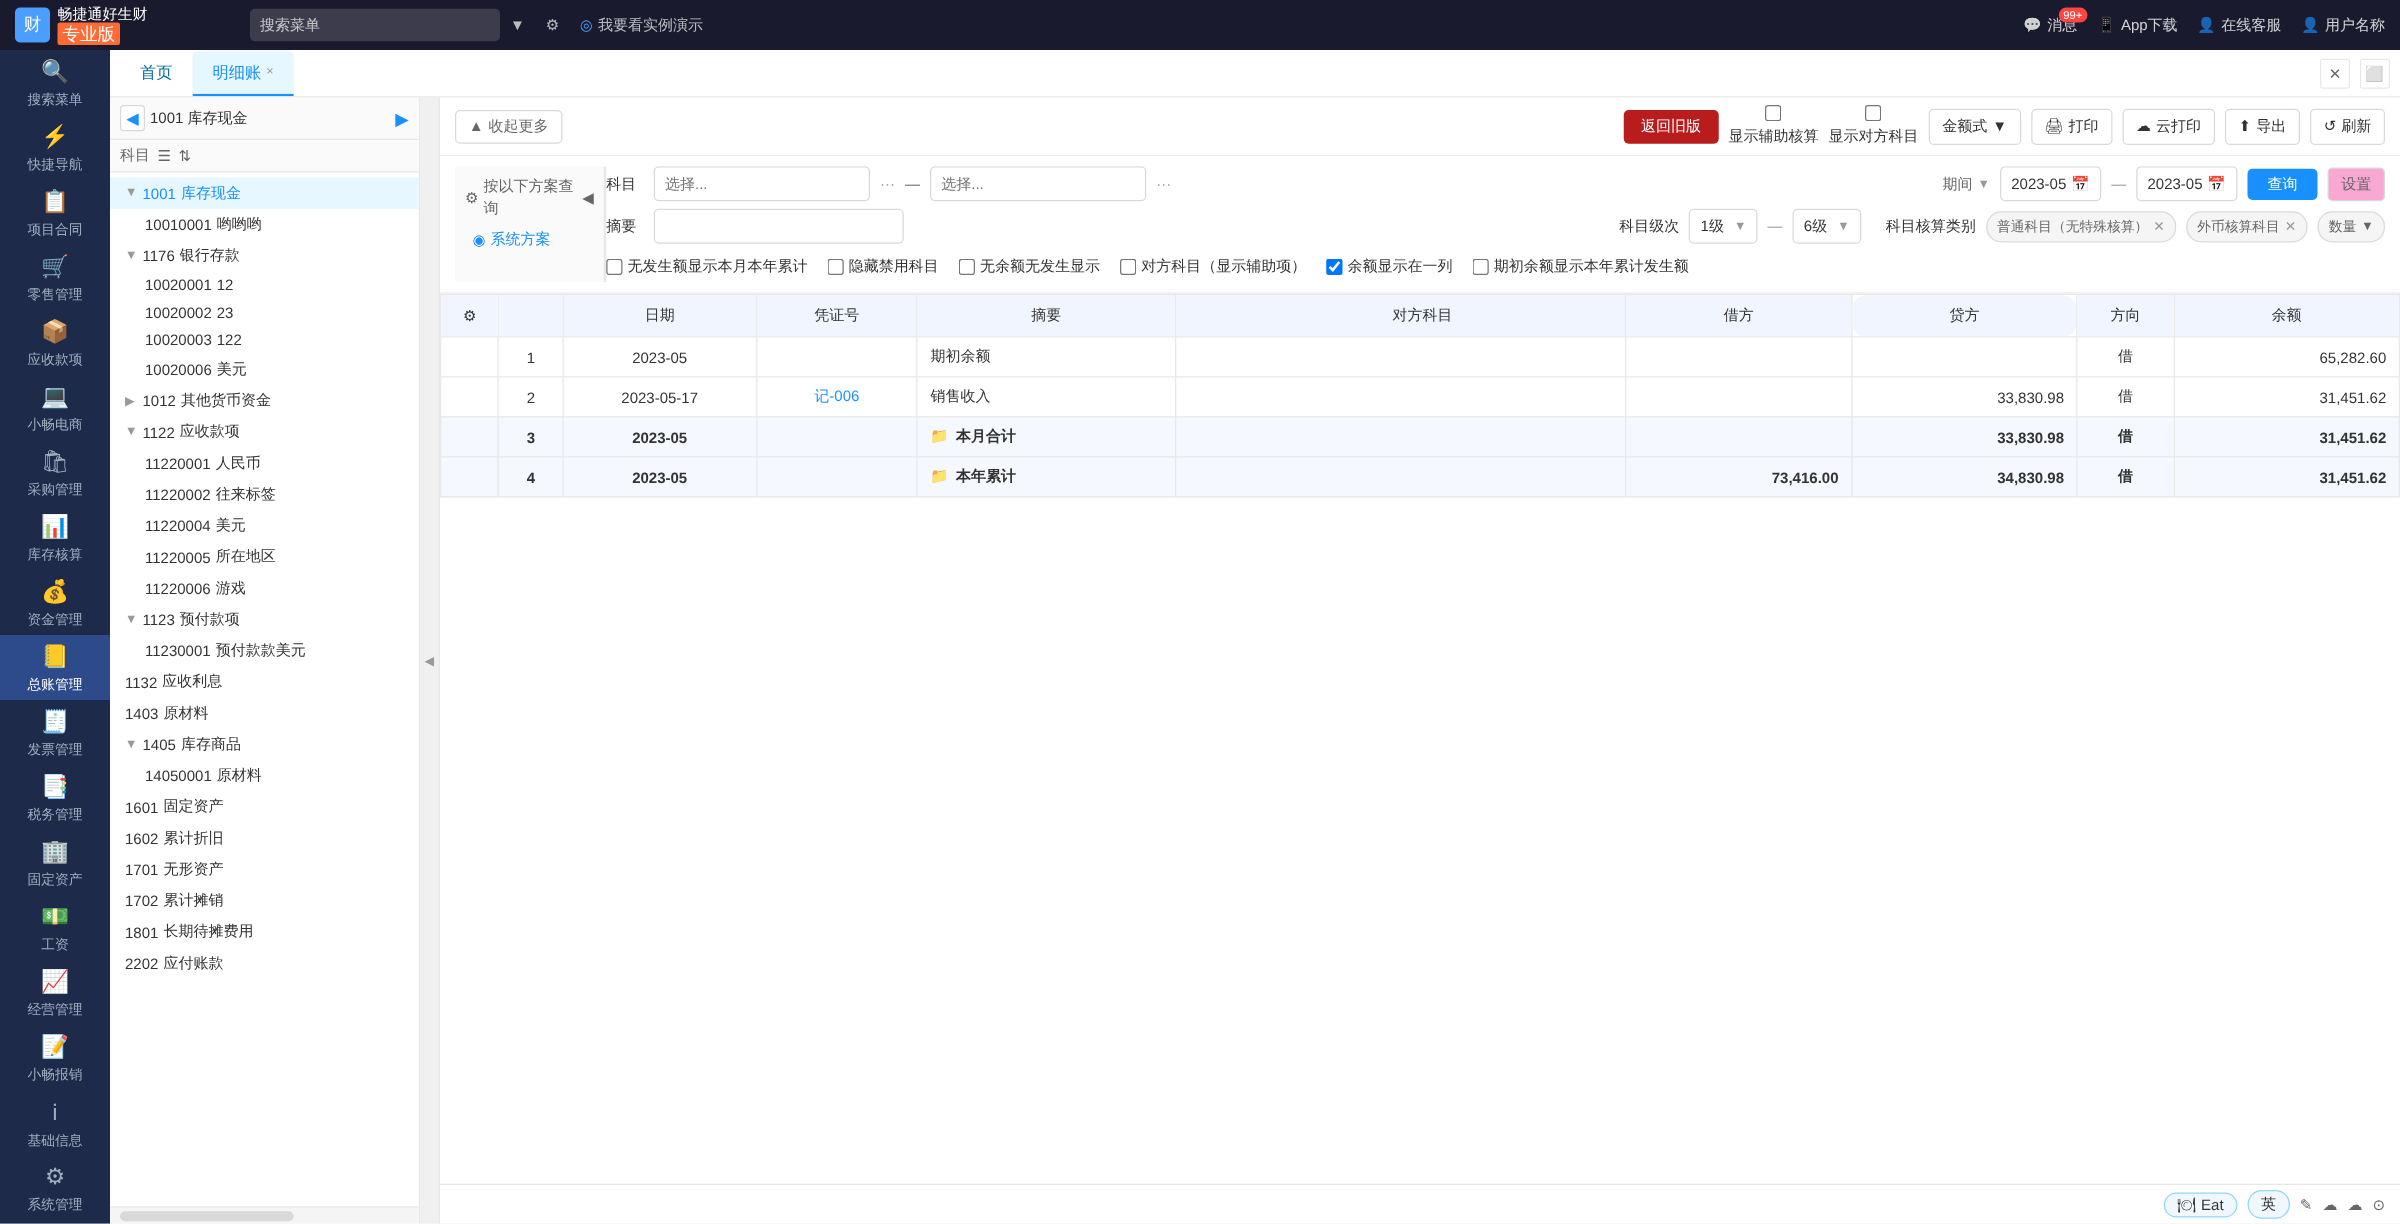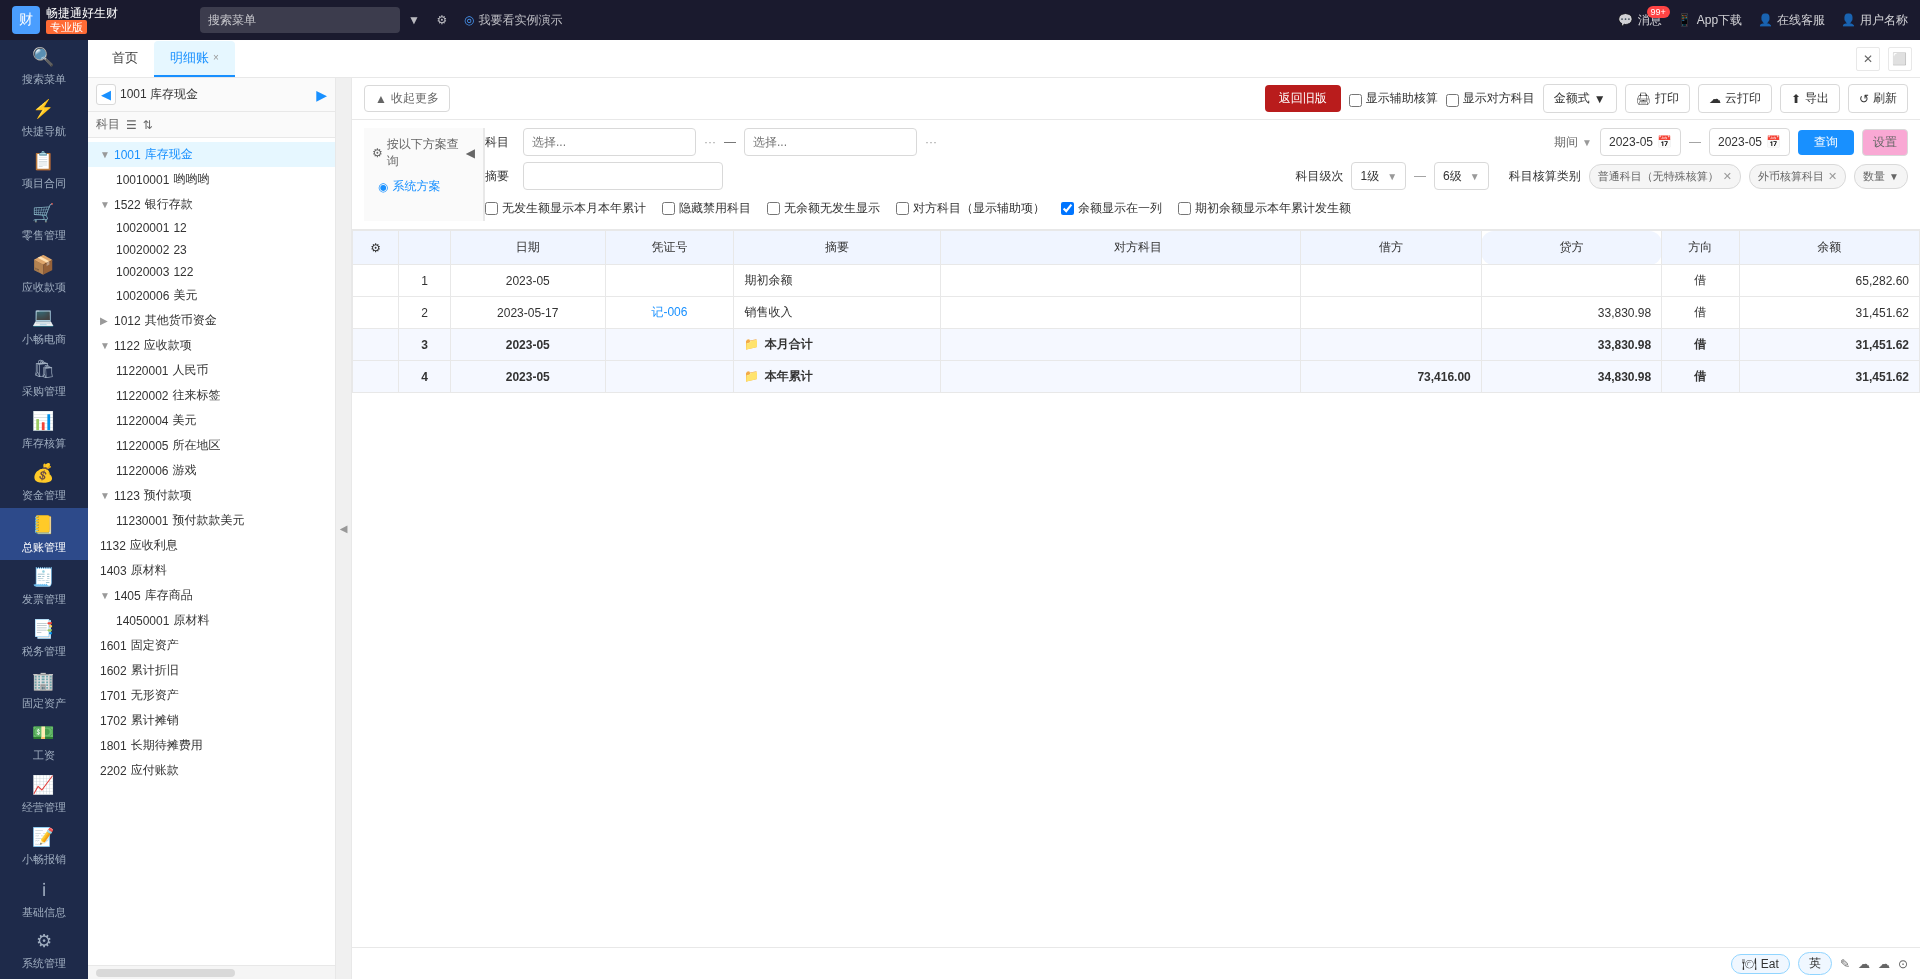--- a/index.html
+++ b/index.html
@@ -3,21 +3,21 @@
   <meta charset="utf-8">
   <style>
     * { box-sizing: border-box; margin: 0; padding: 0; }
     body { font-family: 'Microsoft YaHei', Arial, sans-serif; font-size: 12px; background: #f0f2f5; color: #333; overflow: hidden; height: 979px; }
     
     
     .top-bar { height: 40px; background: #1a1a2e; display: flex; align-items: center; padding: 0 12px; gap: 8px; color: #fff; }
     .top-bar-logo { display: flex; align-items: center; gap: 6px; font-size: 13px; color: #fff; min-width: 180px; }
     .top-bar-logo .logo-icon { width: 28px; height: 28px; background: #4a9eff; border-radius: 4px; display: flex; align-items: center; justify-content: center; font-size: 14px; }
     .top-bar-logo .logo-text { font-size: 12px; line-height: 1.2; }
-    .top-bar-logo .pro-badge { font-size: 11px; background: #ff6b35; padding: 1px 4px; border-radius: 2px; }
+    .top-bar-logo .pro-badge { font-size: 14px; background: #ff6b35; padding: 1px 4px; border-radius: 2px; }
     .top-bar-search { flex: 1; max-width: 200px; background: rgba(255,255,255,0.15); border-radius: 4px; height: 26px; display: flex; align-items: center; padding: 0 8px; color: rgba(255,255,255,0.7); font-size: 12px; }
     .top-bar-dropdown { color: rgba(255,255,255,0.7); cursor: pointer; }
     .top-bar-gear { width: 28px; height: 28px; display: flex; align-items: center; justify-content: center; cursor: pointer; color: rgba(255,255,255,0.7); }
     .top-bar-demo { display: flex; align-items: center; gap: 4px; color: rgba(255,255,255,0.7); cursor: pointer; font-size: 12px; }
     .top-bar-demo .demo-icon { color: #4a9eff; }
     .top-bar-right { margin-left: auto; display: flex; align-items: center; gap: 16px; }
     .top-bar-right .notify { display: flex; align-items: center; gap: 4px; cursor: pointer; color: rgba(255,255,255,0.8); font-size: 12px; position: relative; }
     .notify-badge { background: #ff4444; color: #fff; font-size: 9px; padding: 1px 4px; border-radius: 8px; position: absolute; top: -6px; right: -8px; }
     .top-bar-right .app-dl, .top-bar-right .online-svc, .top-bar-right .user-info { display: flex; align-items: center; gap: 4px; cursor: pointer; color: rgba(255,255,255,0.8); font-size: 12px; }
 
@@ -28,21 +28,21 @@
     .sidebar { width: 88px; background: #1e2a4a; color: #a0aec0; display: flex; flex-direction: column; }
     .sidebar-item { display: flex; flex-direction: column; align-items: center; justify-content: center; padding: 10px 4px; cursor: pointer; font-size: 11px; gap: 4px; min-height: 52px; }
     .sidebar-item.active { background: #2d4a8a; color: #fff; }
     .sidebar-item .si-icon { font-size: 18px; }
 
     
     .content-area { flex: 1; display: flex; flex-direction: column; background: #f5f6fa; overflow: hidden; }
 
     
     .tab-bar { background: #fff; display: flex; align-items: center; border-bottom: 1px solid #e8e8e8; height: 38px; padding: 0 8px; }
-    .tab-item { padding: 8px 16px; cursor: pointer; font-size: 13px; color: #404040; border-bottom: 2px solid transparent; display: flex; align-items: center; gap: 4px; }
+    .tab-item { padding: 8px 16px; cursor: pointer; font-size: 13px; color: #0369a1; border-bottom: 2px solid transparent; display: flex; align-items: center; gap: 4px; }
     .tab-item.active { color: #1890ff; border-bottom-color: #1890ff; background: #e6f7ff; border-radius: 4px 4px 0 0; }
     .tab-close { font-size: 10px; color: #999; cursor: pointer; }
     .tab-bar-right { margin-left: auto; display: flex; gap: 8px; }
     .tab-bar-btn { width: 24px; height: 24px; display: flex; align-items: center; justify-content: center; cursor: pointer; color: #666; border: 1px solid #e8e8e8; border-radius: 2px; }
 
     
     .inner-content { flex: 1; display: flex; overflow: hidden; }
 
     
     .account-panel { width: 248px; background: #fff; border-right: 1px solid #e8e8e8; display: flex; flex-direction: column; overflow: hidden; }
@@ -61,21 +61,21 @@
 
     
     .main-panel { flex: 1; display: flex; flex-direction: column; overflow: hidden; }
 
     
     .toolbar { background: #fff; border-bottom: 1px solid #e8e8e8; padding: 6px 12px; display: flex; align-items: center; gap: 8px; }
     .expand-btn { display: flex; align-items: center; gap: 4px; padding: 4px 10px; border: 1px solid #d9d9d9; border-radius: 4px; cursor: pointer; font-size: 12px; color: #666; background: #fff; }
     .toolbar-right { margin-left: auto; display: flex; align-items: center; gap: 8px; }
     .btn-primary { background: #b91c1c; color: #fff; border: none; padding: 5px 14px; border-radius: 4px; cursor: pointer; font-size: 12px; display: flex; align-items: center; gap: 4px; }
     .btn-default { background: #fff; color: #333; border: 1px solid #d9d9d9; padding: 5px 10px; border-radius: 4px; cursor: pointer; font-size: 12px; display: flex; align-items: center; gap: 4px; }
-    .checkbox-label { display: flex; align-items: flex-end; gap: 4px; font-size: 12px; color: #333; cursor: pointer; }
+    .checkbox-label { display: flex; align-items: center; gap: 4px; font-size: 12px; color: #333; cursor: pointer; flex-direction: column; }
     .checkbox-label input { cursor: pointer; }
     .filter-row { display: flex; align-items: center; gap: 8px; margin-bottom: 6px; }
     .filter-row:last-child { margin-bottom: 0; }
     .filter-label { font-size: 12px; color: #333; min-width: 30px; }
     .filter-input { height: 28px; border: 1px solid #d9d9d9; border-radius: 4px; padding: 0 8px; font-size: 12px; color: #333; min-width: 160px; }
     .filter-input.placeholder { color: #bbb; }
     .filter-sep { color: #666; }
     .filter-tag { display: flex; align-items: center; gap: 4px; background: #f5f5f5; border: 1px solid #d9d9d9; border-radius: 12px; padding: 4px 8px; font-size: 11px; color: #666; }
     .filter-tag .close { cursor: pointer; color: #999; }
     .query-btn { background: #1890ff; color: #fff; border: none; padding: 4px 16px; border-radius: 4px; cursor: pointer; font-size: 12px; }
@@ -279,21 +279,21 @@
             <span>1001 </span>
             <span>库存现金</span>
           </div>
           <div class="tree-item child">
             <span>10010001 </span>
             <span>哟哟哟</span>
           </div>
 
           <div class="tree-item parent">
             <span class="expand-icon">▼</span>
-            <span>1522 </span>
+            <span>1176 </span>
             <span>银行存款</span>
           </div>
           <div class="tree-item child">
             <span>10020001 </span>
             <span>12</span>
           </div>
           <div class="tree-item child">
             <span>10020002 </span>
             <span>23</span>
           </div>

